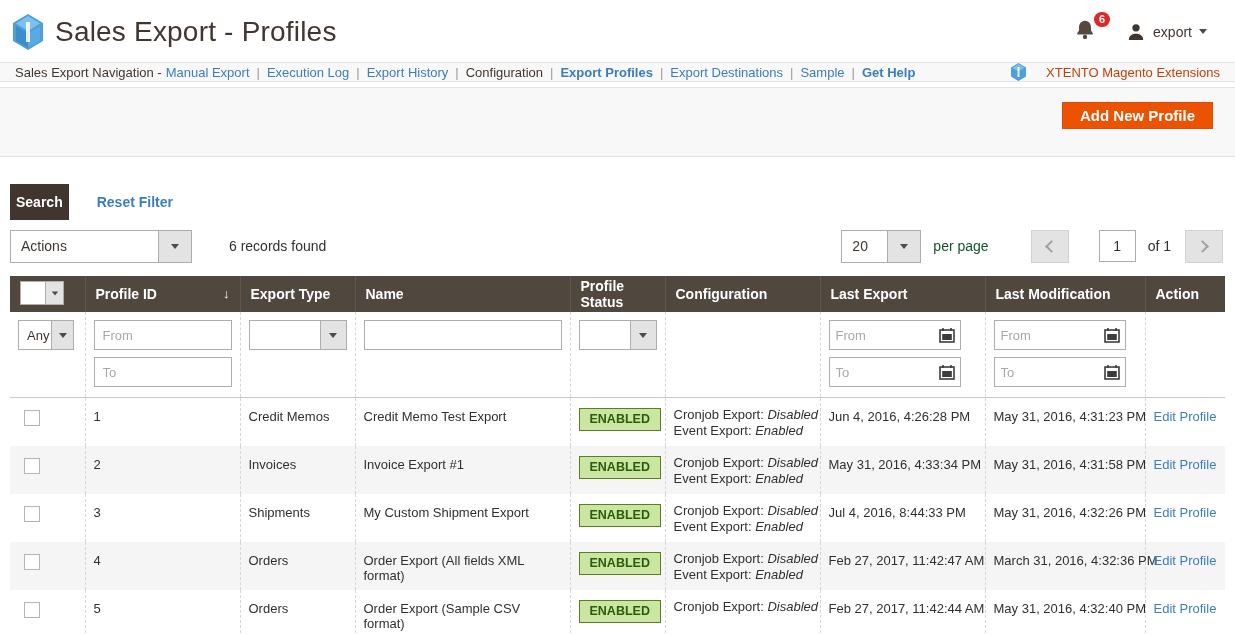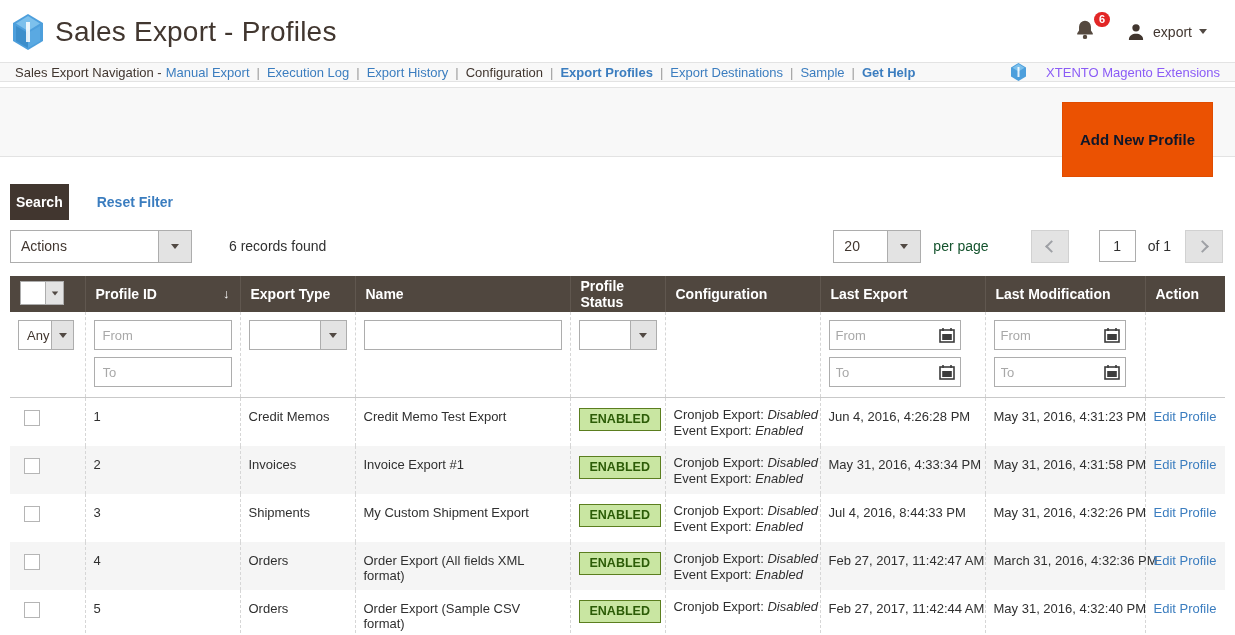--- a/index.html
+++ b/index.html
@@ -22,45 +22,45 @@
   
   .module-nav { background:#f8f8f8; border-top:1px solid #e3e3e3; border-bottom:1px solid #e3e3e3;
     padding:0 15px; font-size:13px; display:flex; align-items:center; justify-content:space-between; }
   .module-nav .links { display:flex; align-items:center; flex-wrap:wrap; }
   .nav-prefix { color:#41362f; margin-right:4px; }
   .nav-item { color:#3b7dbf; text-decoration:none; cursor:pointer; }
   .nav-item.plain { color:#41362f; cursor:default; }
   .nav-item.bold { font-weight:bold; }
   .pipe { color:#9b9b9b; margin:0 7px; }
   .pipe::after { content:"|"; }
-  .brand { display:flex; align-items:center; gap:20px; font-size:13px; color:#8b5cf6; }
+  .brand { display:flex; align-items:center; gap:20px; font-size:13px; color:#c2410c; }
 
   
   .action-band { background:#f8f8f8; border-top:1px solid #e3e3e3; border-bottom:1px solid #e3e3e3;
     height:70px; margin-top:5px; position:relative; }
   .btn-primary { position:absolute; right:22px; top:14px; background:#eb5202; border:1px solid #e04c00;
-    color:#0f172a; font-size:15px; font-weight:bold; padding:28px 17px; cursor:pointer;
+    color:#ffffff; font-size:15px; font-weight:bold; padding:4px 17px; cursor:pointer;
     font-family:inherit; border-radius:0; }
 
   
   .search-row { margin:27px 0 0 10px; display:flex; align-items:center; }
   .btn-search { background:#41362f; color:#fff; border:1px solid #41362f; font-weight:bold;
     font-size:14px; padding:9px 5px; cursor:pointer; font-family:inherit; }
   .reset-link { color:#3b7dbf; font-weight:bold; font-size:14px; margin-left:28px; cursor:pointer; text-decoration:none; }
 
   
   .grid-controls { display:flex; align-items:center; margin:9px 12px 0 10px; height:34px; }
   .msel { display:inline-flex; align-items:center; background:#fff; border:1px solid #adadad; height:33px; cursor:pointer; }
   .msel .val { padding:0 10px; font-size:14px; color:#41362f; flex:1; text-align:left; }
   .msel .caret-box { width:33px; align-self:stretch; background:#e3e3e3; border-left:1px solid #adadad;
     display:flex; align-items:center; justify-content:center; }
   .actions-select { width:182px; }
   .records-found { margin-left:37px; font-size:14px; color:#303030; }
   .paging { margin-left:auto; display:flex; align-items:center; }
-  .perpage-select { width:88px; }
+  .perpage-select { width:80px; }
   .perpage-label { font-size:14px; margin-left:12px; color:#14532d; }
   .page-btn { width:38px; height:33px; background:#e3e3e3; border:1px solid #d1d1d1; display:flex;
     align-items:center; justify-content:center; cursor:default; }
   .page-btn.prev { margin-left:42px; }
   .page-btn.next { margin-left:14px; }
   .chev { width:9px; height:9px; border-left:2px solid #9ea0a5; border-bottom:2px solid #9ea0a5; }
   .chev.left  { transform:rotate(45deg); margin-left:3px; }
   .chev.right { transform:rotate(-135deg); margin-right:3px; }
   .page-input { width:37px; height:32px; border:1px solid #adadad; text-align:center; font-size:14px;
     margin-left:30px; font-family:inherit; color:#303030; }

